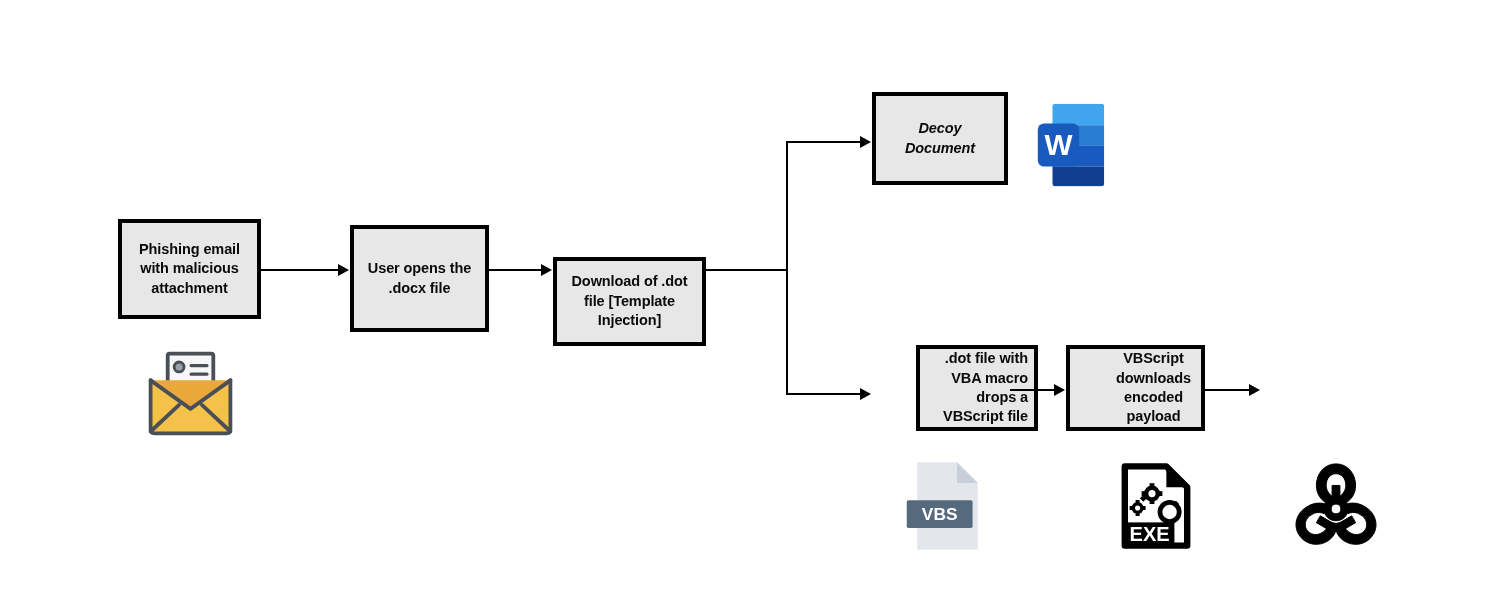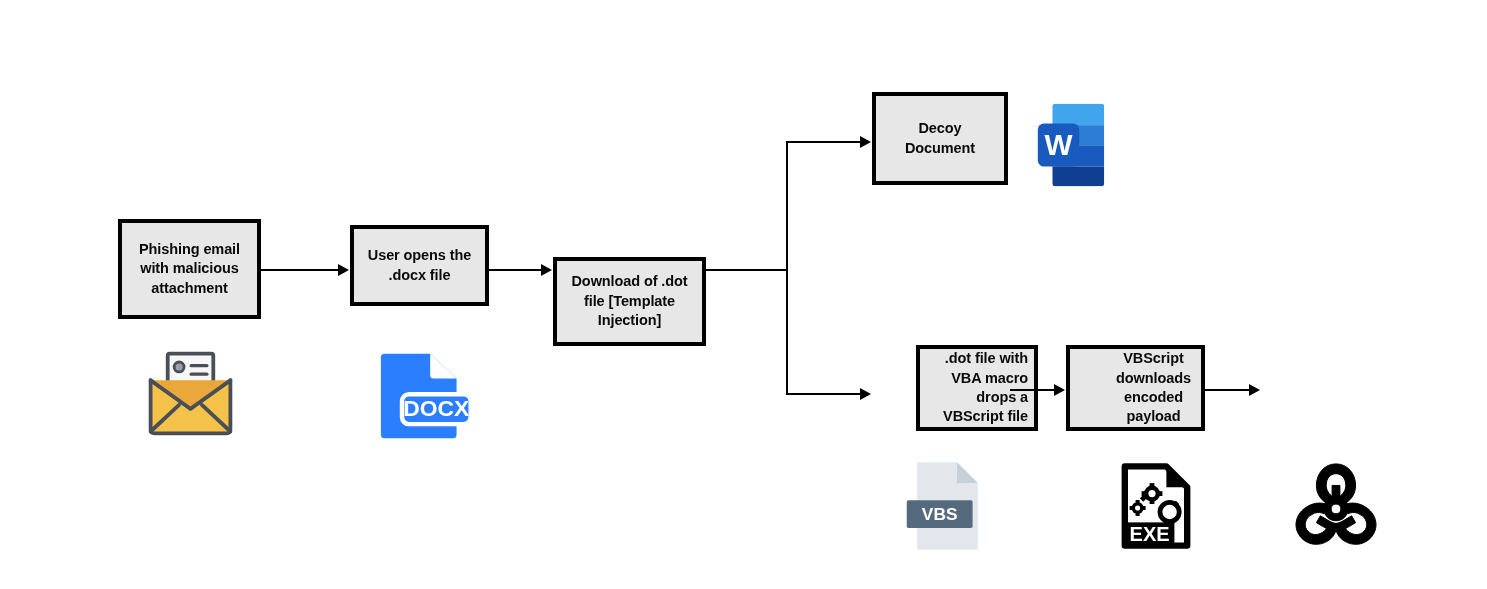--- a/index.html
+++ b/index.html
@@ -68,29 +68,29 @@
 </style>
 </head>
 <body>
 
 <div id="canvas">
 
   <div class="node" style="left:118px; top:219px; width:143px; height:100px;">
     <span class="label">Phishing email with malicious attachment</span>
   </div>
 
-  <div class="node" style="left:350px; top:225px; width:139px; height:81px;">
+  <div class="node" style="left:350px; top:225px; width:139px; height:107px;">
     <span class="label">User opens the .docx file</span>
   </div>
 
   <div class="node" style="left:553px; top:227px; width:153px; height:89px;margin-top:30px;">
     <span class="label">Download of .dot file [Template Injection]</span>
   </div>
 
-  <div class="node" style="left:872px; top:92px; width:136px; height:93px;">
+  <div class="node" style="left:872px; top:92px; width:136px; height:93px;font-style:italic;">
     <span class="label">Decoy Document</span>
   </div>
 
   <div class="node" style="left:916px; top:345px; width:122px; height:86px;text-align:right;">
     <span class="label">.dot file with VBA macro drops a VBScript file</span>
   </div>
 
   <div class="node" style="left:1066px; top:345px; width:139px; height:86px;padding-left:42px;">
     <span class="label">VBScript downloads encoded payload</span>
   </div>
@@ -128,28 +128,20 @@
 
       <path d="M8 36 L50 66 L92 36 L92 88 Q92 92 88 92 L12 92 Q8 92 8 88 Z" fill="#f5c249" stroke="#4a4f57" stroke-width="4" stroke-linejoin="round"></path>
 
       <path d="M8 90 L38 62" stroke="#4a4f57" stroke-width="4" fill="none" stroke-linecap="round"></path>
       <path d="M92 90 L62 62" stroke="#4a4f57" stroke-width="4" fill="none" stroke-linecap="round"></path>
 
       <path d="M8 36 L50 66 L92 36" fill="#eaa83a" stroke="#4a4f57" stroke-width="4" stroke-linejoin="round" stroke-linecap="round"></path>
     </svg>
   </span>
 
-  <span class="icon-wrap" style="left:375px; top:352px; width:98px; height:88px;">
-    <svg viewBox="0 0 110 100" xmlns="http://www.w3.org/2000/svg">
-      <path d="M6 6 Q6 2 10 2 L62 2 L92 30 L92 94 Q92 98 88 98 L10 98 Q6 98 6 94 Z" fill="#2b7fff"></path>
-      <path d="M62 2 L92 30 L66 30 Q62 30 62 26 Z" fill="#ffffff"></path>
-      <rect x="30" y="48" width="78" height="34" rx="8" fill="#2b7fff" stroke="#ffffff" stroke-width="5"></rect>
-      <text x="69" y="73" text-anchor="middle" fill="#ffffff" font-family="Liberation Sans, sans-serif" font-size="26" font-weight="bold">DOCX</text>
-    </svg>
-  </span>
 
 
   <span class="icon-wrap" style="left:1036px; top:100px; width:72px; height:90px;">
     <svg viewBox="0 0 80 100" xmlns="http://www.w3.org/2000/svg">
       <defs>
         <clipPath id="wordPage">
           <path d="M18 8 Q18 4 22 4 L72 4 Q76 4 76 8 L76 92 Q76 96 72 96 L22 96 Q18 96 18 92 Z"></path>
         </clipPath>
       </defs>
       <g clip-path="url(#wordPage)">

